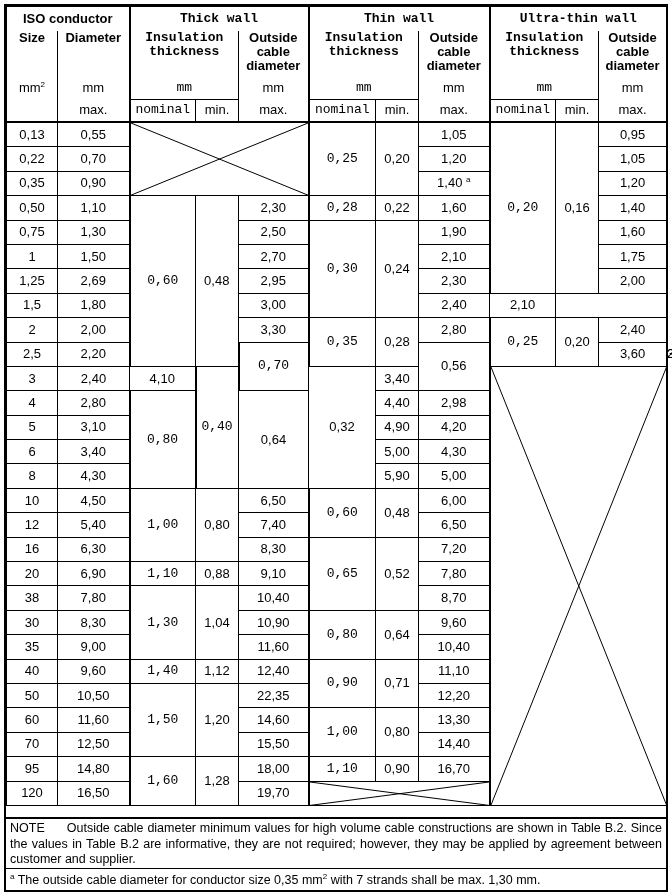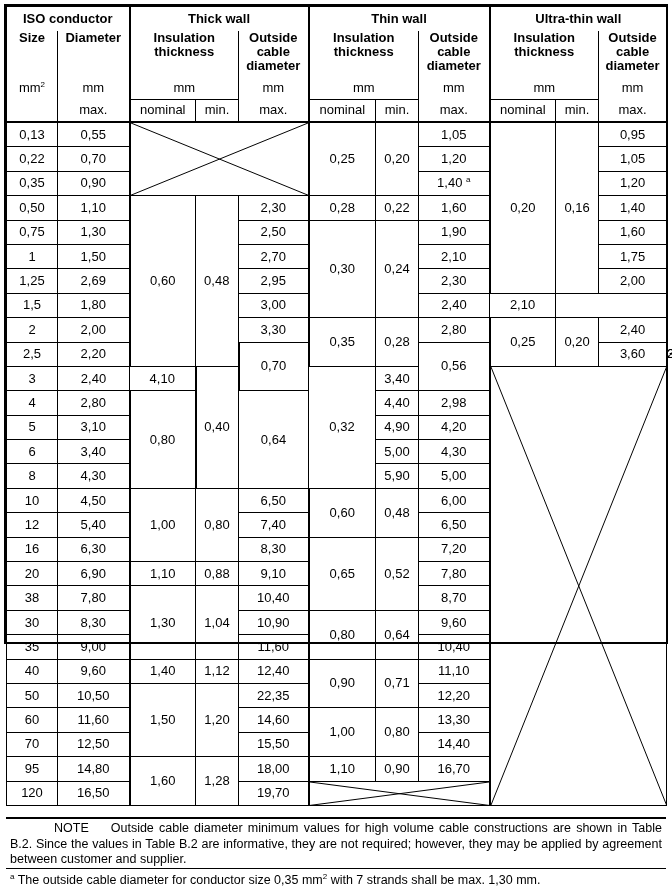--- a/index.html
+++ b/index.html
@@ -1,31 +1,31 @@
 <!DOCTYPE html>
 <html><head>
 <meta charset="utf-8">
 <style>
   html,body{margin:0;padding:0;background:#fff;}
   body{width:672px;height:896px;position:relative;overflow:hidden;font-family:"Liberation Sans",sans-serif;color:#000;}
-  #wrap{position:absolute;left:4px;top:4px;width:664px;height:640px;border:2px solid #000;box-sizing:border-box;}
+  #wrap{position:absolute;left:4px;top:4px;width:664px;height:888px;border:2px solid #000;box-sizing:border-box;}
   table.main{position:absolute;left:0;top:0;border-collapse:collapse;table-layout:fixed;width:660px;}
   table.main td, table.main th{border:1px solid #000;padding:0;text-align:center;vertical-align:middle;font-size:13px;font-weight:normal;line-height:14px;}
   table.main th.b{font-weight:bold;font-size:13px;}
   tr.h1 th{height:24px;}
   tr.data td{height:23.4px;}
-  .thick-l{border-left:2px solid #000 !important;}
+  .thick-l{border-left:2px solid #000 !important;font-family:Liberation Mono, monospace;}
   .thick-b{border-bottom:2px solid #000 !important;}
   .nob{border-bottom:none !important;}
   .not{border-top:none !important;}
   .x{position:relative;}
   .x svg{position:absolute;left:0;top:0;width:100%;height:100%;}
   sup{font-size:8px;vertical-align:top;line-height:8px;}
   .note{position:absolute;left:0;top:811px;width:660px;height:52px;border-top:2px solid #000;border-bottom:1px solid #000;box-sizing:border-box;font-size:12.5px;line-height:15.5px;padding:2px 4px;text-align:justify;}
-  .note .lbl{margin-right:22px;margin-left:44px;}
+  .note .lbl{margin-right:22px;}
   .foot{position:absolute;left:0;top:864px;width:660px;height:22px;box-sizing:border-box;font-size:12.5px;line-height:15px;padding:3px 4px;}
 </style>
 </head>
 <body>
 
 <div id="wrap">
 <table class="main">
   <colgroup>
     <col style="width:51px">
         <col style="width:72px">

